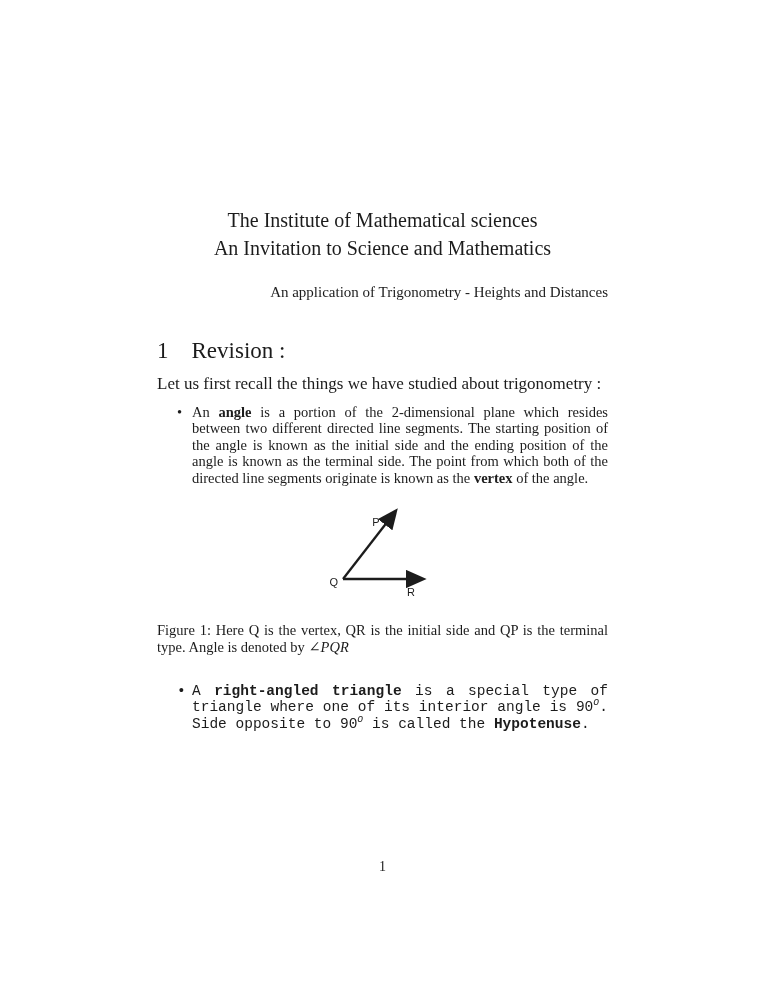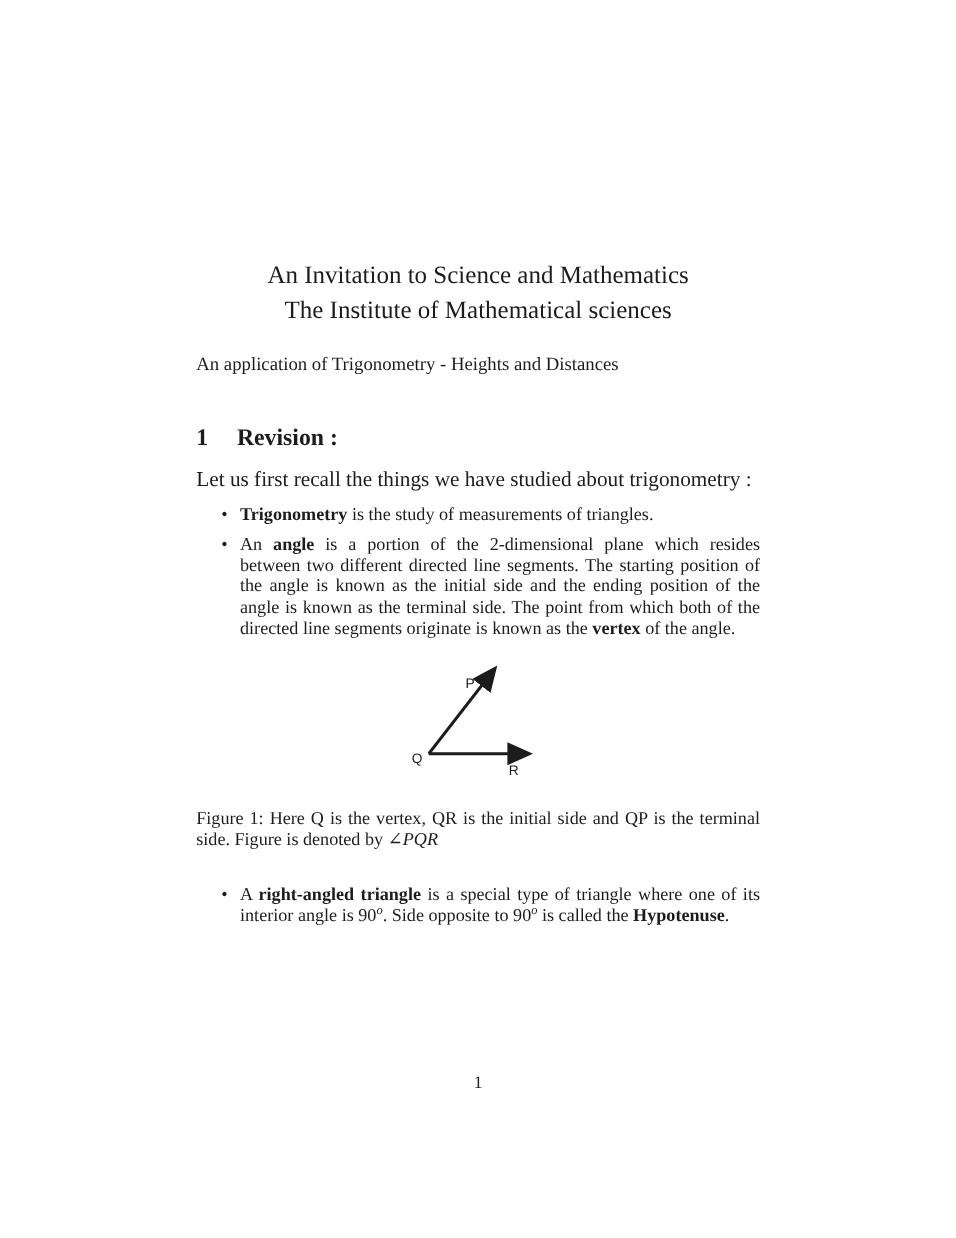--- a/index.html
+++ b/index.html
@@ -21,28 +21,28 @@
     margin-left: 157px;
   }
   .doc-title {
     padding-top: 206px;
     text-align: center;
     font-size: 20px;
     line-height: 28px;
   }
   .subtitle {
     margin-top: 21px;
-    text-align: left;
+    text-align: right;
     font-size: 15px;
     line-height: 19px;
   }
   .section-heading {
     margin-top: 37px;
-    font-size: 19px;
-    font-weight: bold;
+    font-size: 23px;
+    font-weight: normal;
     line-height: 24px;
   }
   .section-heading .sec-num {
     display: inline-block;
     margin-right: 23px;
   }
   .intro {
     margin-top: 13px;
     font-size: 17px;
     line-height: 16.6px;
@@ -88,70 +88,70 @@
     fill: #1c1c1c;
   }
   .caption {
     margin-top: 11px;
     font-size: 14.5px;
     line-height: 17px;
     text-align: justify;
   }
   .bullets-bottom {
     margin-top: 27px !important;
+    font-family: Liberation Mono, monospace;
   }
   .page-number {
     position: absolute;
     left: 0;
     right: 0;
     top: 859px;
     text-align: center;
     font-size: 14px;
   }
 </style>
 </head>
 <body>
 
 <div class="page">
   <div class="content">
 
     <div class="doc-title">
+      <div>The Institute of Mathematical sciences</div>
       <div>An Invitation to Science and Mathematics</div>
-      <div>The Institute of Mathematical sciences</div>
     </div>
 
     <div class="subtitle">An application of Trigonometry - Heights and Distances</div>
 
     <div class="section-heading">
       <span class="sec-num">1</span><span>Revision :</span>
     </div>
 
     <div class="intro">Let us first recall the things we have studied about trigonometry :</div>
 
     <ul class="bullet-list">
-      <li><span class="bold">Trigonometry</span><span> is the study of measurements of triangles.</span></li>
       <li><span>An </span><span class="bold">angle</span><span> is a portion of the 2-dimensional plane which resides between two different directed line segments. The starting position of the angle is known as the initial side and the ending position of the angle is known as the terminal side. The point from which both of the directed line segments originate is known as the </span><span class="bold">vertex</span><span> of the angle.</span></li>
     </ul>
 
     <div class="figure-wrap">
       <svg width="150" height="112" viewBox="0 0 150 112">
         <defs>
           <marker id="arrowhead" markerWidth="9" markerHeight="8" refX="7" refY="4" orient="auto">
             <path d="M0,0 L9,4 L0,8 z" fill="#1c1c1c"></path>
           </marker>
         </defs>
         <line x1="35" y1="84" x2="114" y2="84" stroke="#1c1c1c" stroke-width="2.3" marker-end="url(#arrowhead)"></line>
         <line x1="35" y1="84" x2="87" y2="17" stroke="#1c1c1c" stroke-width="2.3" marker-end="url(#arrowhead)"></line>
         <text class="fig-label" x="30" y="91" text-anchor="end">Q</text>
         <text class="fig-label" x="68" y="31" text-anchor="middle">P</text>
         <text class="fig-label" x="103" y="101" text-anchor="middle">R</text>
       </svg>
     </div>
 
-    <div class="caption"><span>Figure 1: Here Q is the vertex, QR is the initial side and QP is the terminal side. Figure is denoted by </span><span class="ital">∠PQR</span></div>
+    <div class="caption"><span>Figure 1: Here Q is the vertex, QR is the initial side and QP is the terminal type. Angle is denoted by </span><span class="ital">∠PQR</span></div>
 
     <ul class="bullet-list bullets-bottom">
       <li><span>A </span><span class="bold">right-angled triangle</span><span> is a special type of triangle where one of its interior angle is 90</span><sup class="ital">o</sup><span>. Side opposite to 90</span><sup class="ital">o</sup><span> is called the </span><span class="bold">Hypotenuse</span><span>.</span></li>
     </ul>
 
   </div>
 
   <div class="page-number">1</div>
 </div>
 

